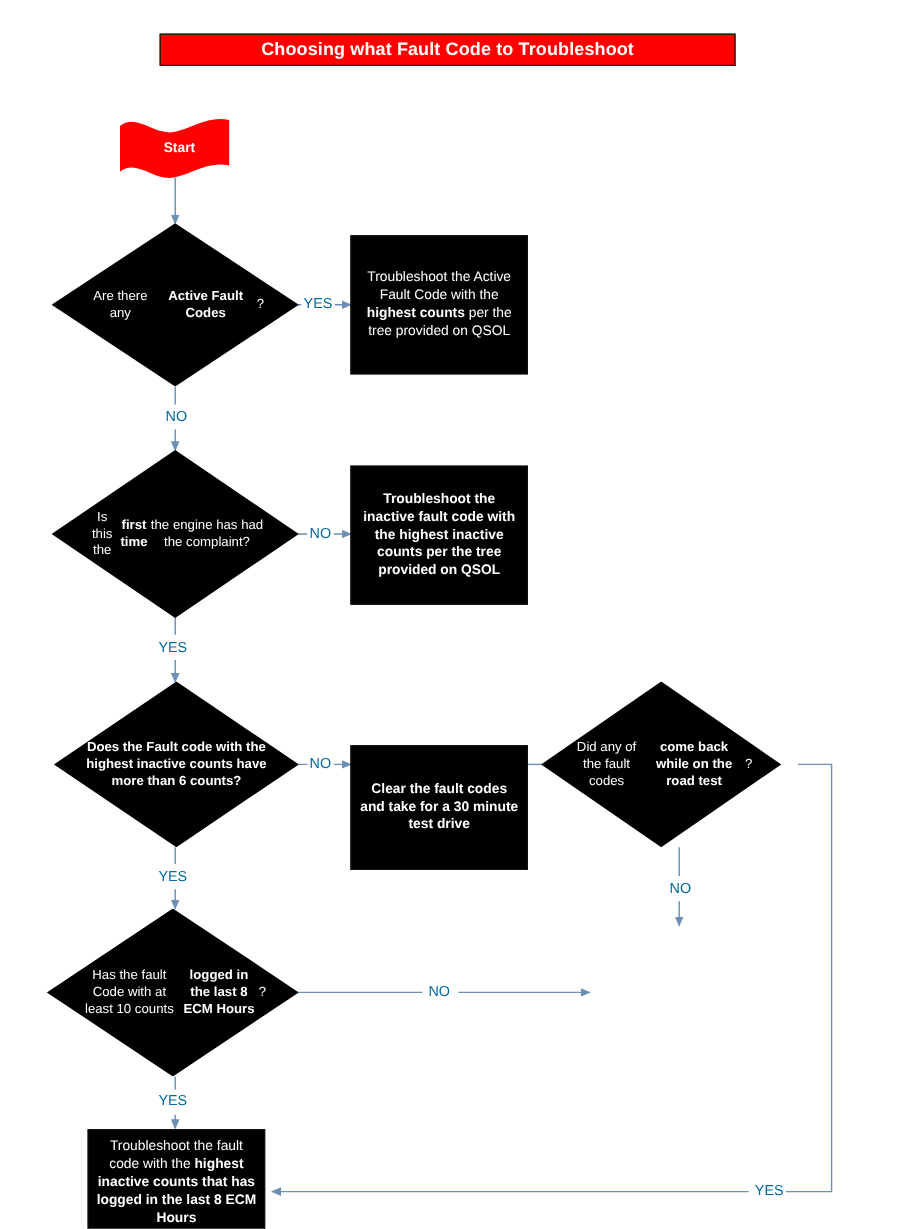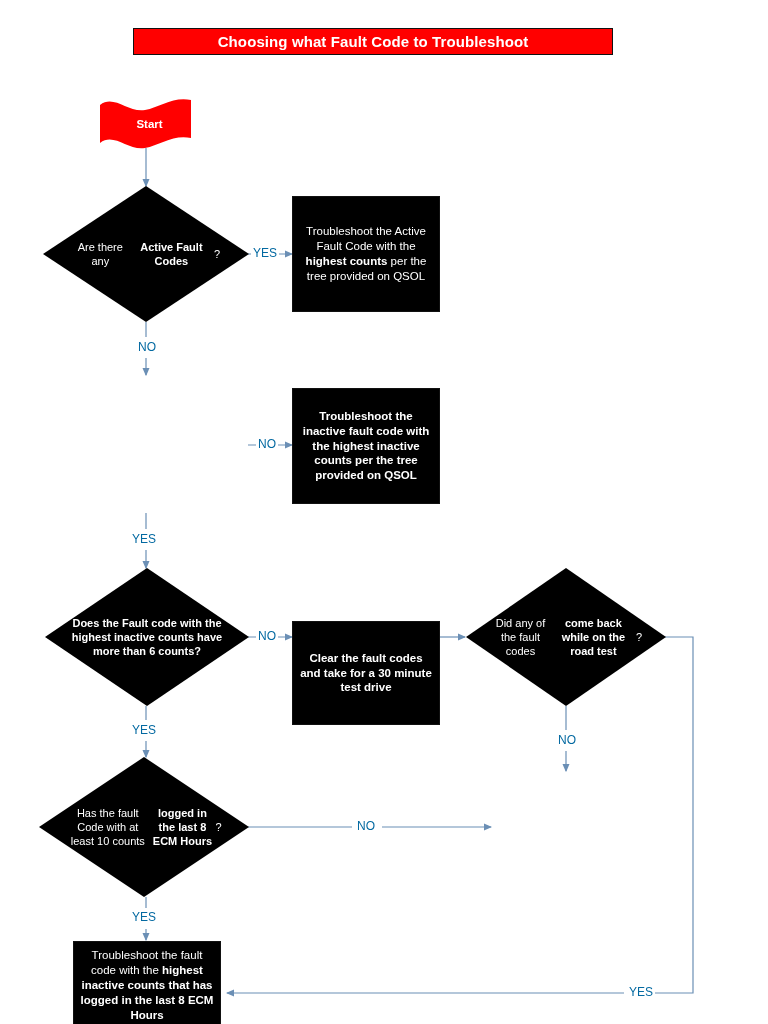--- a/index.html
+++ b/index.html
@@ -164,39 +164,45 @@
     <svg width="206" height="136" viewBox="0 0 206 136">
       <polygon points="103,0 206,68 103,136 0,68" fill="#000000"></polygon>
     </svg>
     <div class="txt">Are there any <b>Active Fault Codes</b>?</div>
   </div>
 
   <div class="rbox" style="left:292px; top:196px; width:148px; height:116px;">
     <div>Troubleshoot the Active Fault Code with the <b>highest counts</b> per the tree provided on QSOL</div>
   </div>
 
+  <div class="diamond" style="left:43px; top:375px; width:206px; height:140px;">
+    <svg width="206" height="140" viewBox="0 0 206 140">
+      <polygon points="103,0 206,70 103,140 0,70" fill="#000000"></polygon>
+    </svg>
+    <div class="txt">Is this the <b>first time</b> the engine has had the complaint?</div>
+  </div>
 
   <div class="rbox" style="left:292px; top:388px; width:148px; height:116px;">
     <div><b>Troubleshoot the inactive fault code with the highest inactive counts per the tree provided on QSOL</b></div>
   </div>
 
   <div class="diamond" style="left:45px; top:568px; width:204px; height:138px;">
     <svg width="204" height="138" viewBox="0 0 204 138">
       <polygon points="102,0 204,69 102,138 0,69" fill="#000000"></polygon>
     </svg>
     <div class="txt" style="padding:0 11%;">
         <b>Does the Fault code with the highest inactive counts have more than 6 counts?</b>
       </div>
   </div>
 
   <div class="rbox" style="left:292px; top:621px; width:148px; height:104px;">
     <div><b>Clear the fault codes and take for a 30 minute test drive</b></div>
   </div>
 
-  <div class="diamond" style="left:466px; top:568px; width:200px; height:138px;">
+  <div class="diamond" style="left:451px; top:568px; width:200px; height:138px;">
     <svg width="200" height="138" viewBox="0 0 200 138">
       <polygon points="100,0 200,69 100,138 0,69" fill="#000000"></polygon>
     </svg>
     <div class="txt" style="padding:0 12%;">Did any of the fault codes <b>come back while on the road test</b>?</div>
   </div>
 
   <div class="diamond" style="left:39px; top:757px; width:210px; height:140px;">
     <svg width="210" height="140" viewBox="0 0 210 140">
       <polygon points="105,0 210,70 105,140 0,70" fill="#000000"></polygon>
     </svg>

